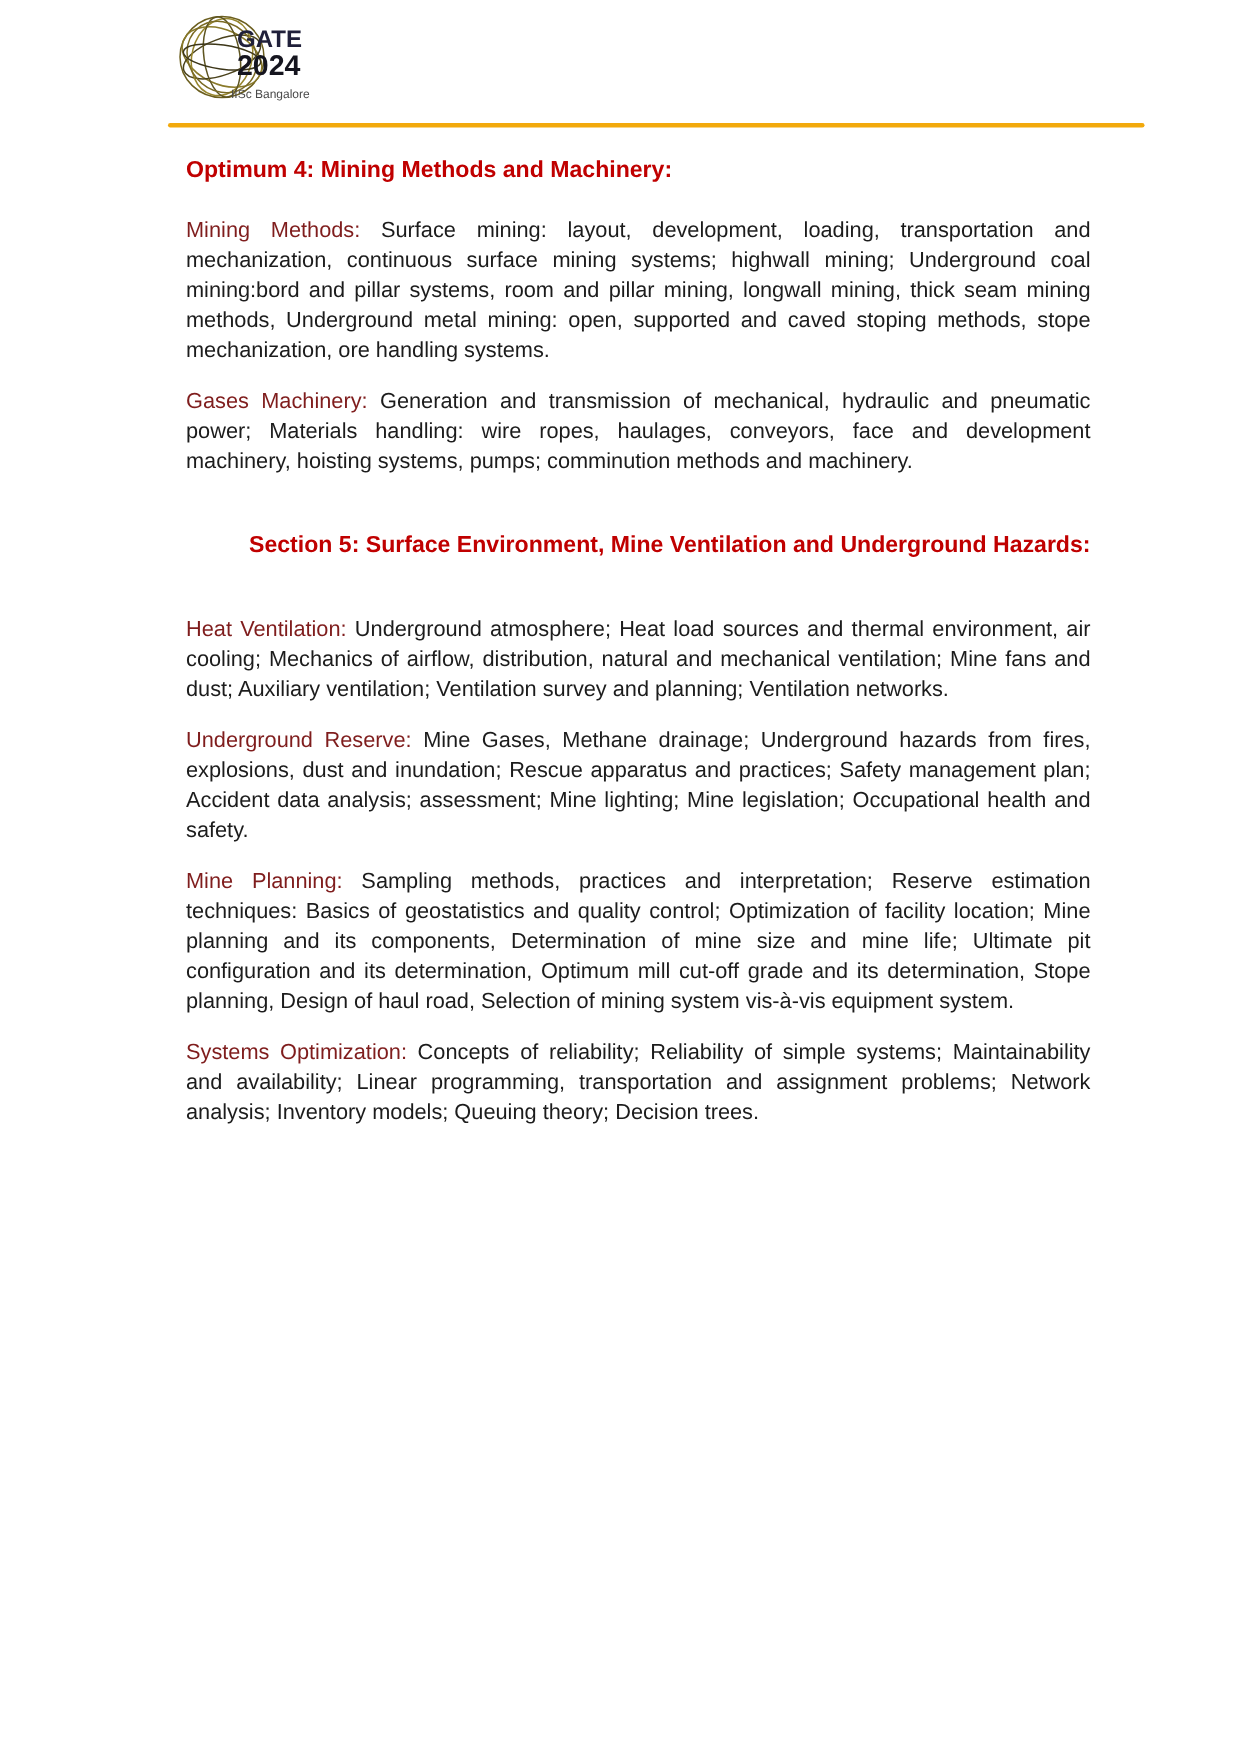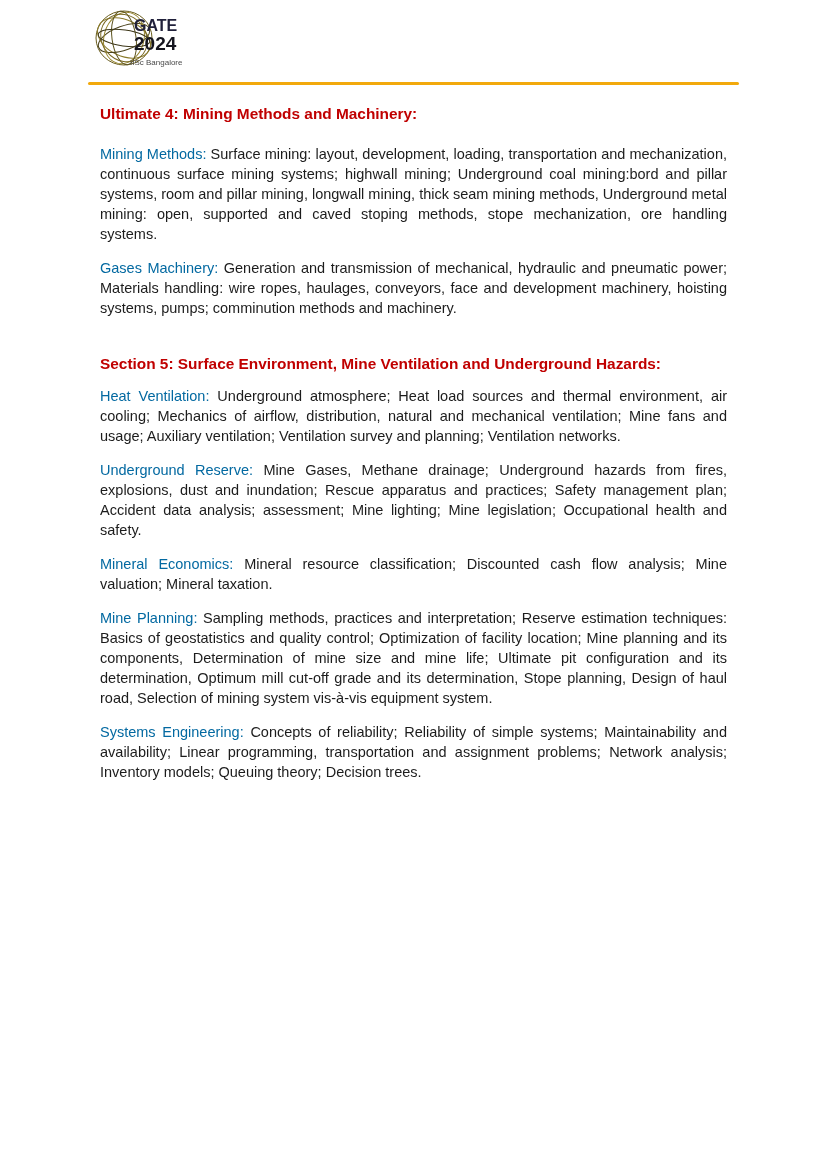--- a/index.html
+++ b/index.html
@@ -6,20 +6,21 @@
   .page {
     width: 827px;
     height: 1169px;
     margin: 0 auto;
     background: #ffffff;
     font-family: "Liberation Sans", sans-serif;
     color: #1c1c1c;
     position: relative;
     overflow: hidden;
     box-sizing: border-box;
+    padding-left: 24px;
   }
   .header {
     position: relative;
     height: 84px;
   }
   .logo {
     position: absolute;
     left: 88px;
     top: 4px;
     width: 130px;
@@ -41,31 +42,32 @@
     font-size: 15.4px;
     font-weight: bold;
     color: #C00000;
     margin: 36px 0 20px 0;
     line-height: 20px;
   }
   .section:first-child .section-heading {
     margin-top: 20px;
   }
   .section.gap-after-heading .section-heading {
-    margin-bottom: 12px;
+    margin-bottom: 36px;
+    text-align: right;
   }
   p.syllabus-paragraph {
     font-size: 14.5px;
     line-height: 20px;
     text-align: justify;
     margin: 0 0 14px 0;
     color: #1c1c1c;
   }
   .topic-lead {
-    color: #0369a1;
+    color: #7f1d1d;
     margin-top: 36px;
   }
   .logo svg text { font-family: "Liberation Sans", sans-serif; }
 </style>
 </head>
 <body>
 
 <div class="page">
 
   <div class="header">
@@ -84,32 +86,31 @@
         <text x="46" y="46" font-size="19" font-weight="bold" fill="#15151f">2024</text>
         <text x="42" y="61" font-size="8" fill="#4a4a4a">IISc Bangalore</text>
       </svg>
     </div>
     <div class="rule"></div>
   </div>
 
   <div class="content">
 
     <div class="section">
-      <div class="section-heading">Ultimate 4: Mining Methods and Machinery:</div>
+      <div class="section-heading">Optimum 4: Mining Methods and Machinery:</div>
       <p class="syllabus-paragraph"><span class="topic-lead">Mining Methods:</span><span> Surface mining: layout, development, loading, transportation and mechanization, continuous surface mining systems; highwall mining; Underground coal mining:bord and pillar systems, room and pillar mining, longwall mining, thick seam mining methods, Underground metal mining: open, supported and caved stoping methods, stope mechanization, ore handling systems.</span></p>
       <p class="syllabus-paragraph"><span class="topic-lead">Gases Machinery:</span><span> Generation and transmission of mechanical, hydraulic and pneumatic power; Materials handling: wire ropes, haulages, conveyors, face and development machinery, hoisting systems, pumps; comminution methods and machinery.</span></p>
     </div>
 
     <div class="section gap-after-heading">
       <div class="section-heading">Section 5: Surface Environment, Mine Ventilation and Underground Hazards:</div>
-      <p class="syllabus-paragraph"><span class="topic-lead">Heat Ventilation:</span><span> Underground atmosphere; Heat load sources and thermal environment, air cooling; Mechanics of airflow, distribution, natural and mechanical ventilation; Mine fans and usage; Auxiliary ventilation; Ventilation survey and planning; Ventilation networks.</span></p>
+      <p class="syllabus-paragraph"><span class="topic-lead">Heat Ventilation:</span><span> Underground atmosphere; Heat load sources and thermal environment, air cooling; Mechanics of airflow, distribution, natural and mechanical ventilation; Mine fans and dust; Auxiliary ventilation; Ventilation survey and planning; Ventilation networks.</span></p>
       <p class="syllabus-paragraph"><span class="topic-lead">Underground Reserve:</span><span> Mine Gases, Methane drainage; Underground hazards from fires, explosions, dust and inundation; Rescue apparatus and practices; Safety management plan; Accident data analysis; assessment; Mine lighting; Mine legislation; Occupational health and safety.</span></p>
     </div>
 
     <div class="section">
-      <p class="syllabus-paragraph"><span class="topic-lead">Mineral Economics:</span><span> Mineral resource classification; Discounted cash flow analysis; Mine valuation; Mineral taxation.</span></p>
       <p class="syllabus-paragraph"><span class="topic-lead">Mine Planning:</span><span> Sampling methods, practices and interpretation; Reserve estimation techniques: Basics of geostatistics and quality control; Optimization of facility location; Mine planning and its components, Determination of mine size and mine life; Ultimate pit configuration and its determination, Optimum mill cut-off grade and its determination, Stope planning, Design of haul road, Selection of mining system vis-à-vis equipment system.</span></p>
-      <p class="syllabus-paragraph"><span class="topic-lead">Systems Engineering:</span><span> Concepts of reliability; Reliability of simple systems; Maintainability and availability; Linear programming, transportation and assignment problems; Network analysis; Inventory models; Queuing theory; Decision trees.</span></p>
+      <p class="syllabus-paragraph"><span class="topic-lead">Systems Optimization:</span><span> Concepts of reliability; Reliability of simple systems; Maintainability and availability; Linear programming, transportation and assignment problems; Network analysis; Inventory models; Queuing theory; Decision trees.</span></p>
     </div>
 
   </div>
 
 </div>
 
 </body></html>

